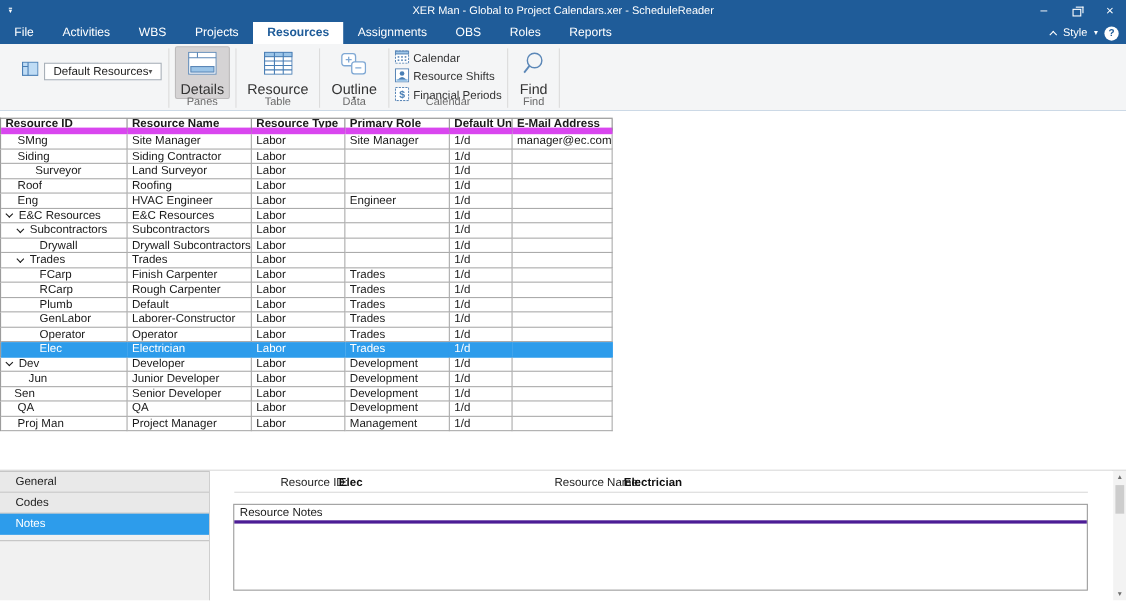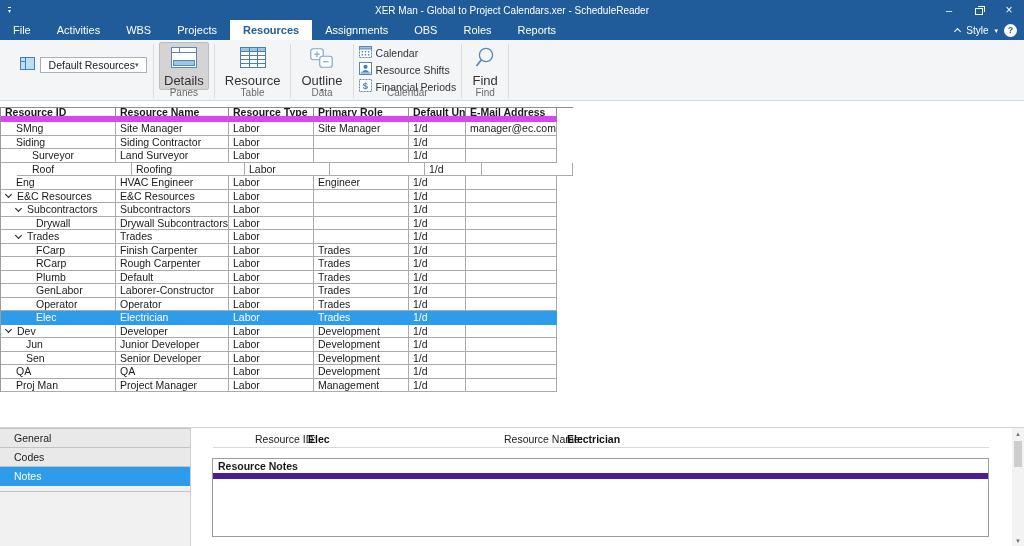--- a/index.html
+++ b/index.html
@@ -67,21 +67,21 @@
   .dtabs{position:absolute;left:0;top:0;bottom:0;width:190px;background:#f1f1f1;border-right:1px solid #cfcfcf}
   .dtab{height:18px;line-height:18px;background:#e9e9e9;border-bottom:1px solid #c3c3c3;font-size:10.5px;color:#222;padding-left:14px;cursor:default}
   .dtab:first-child{border-top:1px solid #c3c3c3}
   .dtab.active{background:var(--selection);color:#fff;border-bottom-color:var(--selection)}
   .dtab-footer{height:5px;border-bottom:1px solid #c3c3c3}
   .dbody{position:absolute;left:191px;right:13px;top:0;bottom:0;background:#fff}
   .fld-label{position:absolute;top:5px;font-size:10.5px;color:#222;white-space:nowrap}
   .fld-value{position:absolute;top:5px;font-size:10.5px;font-weight:bold;color:#111;white-space:nowrap}
   .fld-divider{position:absolute;top:19px;left:22px;right:22px;height:1px;background:#dadada}
   .notesbox{position:absolute;left:21px;right:22px;top:30px;height:77px;border:1px solid #9c9c9c;background:#fff}
-  .notes-header{height:14px;line-height:14px;padding-left:5px;font-size:10.5px;font-weight:bold;border-bottom:6px solid #4c1d95}
+  .notes-header{height:14px;line-height:14px;padding-left:5px;font-size:10.5px;font-weight:normal;border-bottom:3px solid #4c1d95}
   .notes-body{height:62px}
   .vscroll{position:absolute;right:0;top:0;bottom:0;width:12px;background:#f3f3f3;display:flex;flex-direction:column;align-items:center}
   .sarrow{font-size:6px;color:#707070;height:11px;line-height:12px;cursor:default}
   .sarrow.down{margin-top:auto}
   .sthumb{width:8px;height:26px;background:#cdcdcd;margin-top:2px}
 </style>
 </head>
 <body>
 
 <div class="app">
@@ -288,21 +288,21 @@
               <span class="chevsp"></span>
               <span>Surveyor</span>
             </div>
             <div class="tcell c1">Land Surveyor</div>
             <div class="tcell c2">Labor</div>
             <div class="tcell c3"></div>
             <div class="tcell c4">1/d</div>
             <div class="tcell c5"></div>
           </div>
           <div class="trow">
-            <div class="tcell c0" style="padding-left: 4px; margin-left: 16px;">
+            <div class="tcell c0" style="padding-left: 4px;">
               <span class="chevsp"></span>
               <span>Roof</span>
             </div>
             <div class="tcell c1">Roofing</div>
             <div class="tcell c2">Labor</div>
             <div class="tcell c3"></div>
             <div class="tcell c4">1/d</div>
             <div class="tcell c5"></div>
           </div>
           <div class="trow">
@@ -442,21 +442,21 @@
               <span class="chevsp"></span>
               <span>Jun</span>
             </div>
             <div class="tcell c1">Junior Developer</div>
             <div class="tcell c2">Labor</div>
             <div class="tcell c3">Development</div>
             <div class="tcell c4">1/d</div>
             <div class="tcell c5"></div>
           </div>
           <div class="trow">
-            <div class="tcell c0" style="padding-left: 14px;">
+            <div class="tcell c0" style="padding-left: 1px;">
               <span class="chevsp"></span>
               <span>Sen</span>
             </div>
             <div class="tcell c1">Senior Developer</div>
             <div class="tcell c2">Labor</div>
             <div class="tcell c3">Development</div>
             <div class="tcell c4">1/d</div>
             <div class="tcell c5"></div>
           </div>
           <div class="trow">

